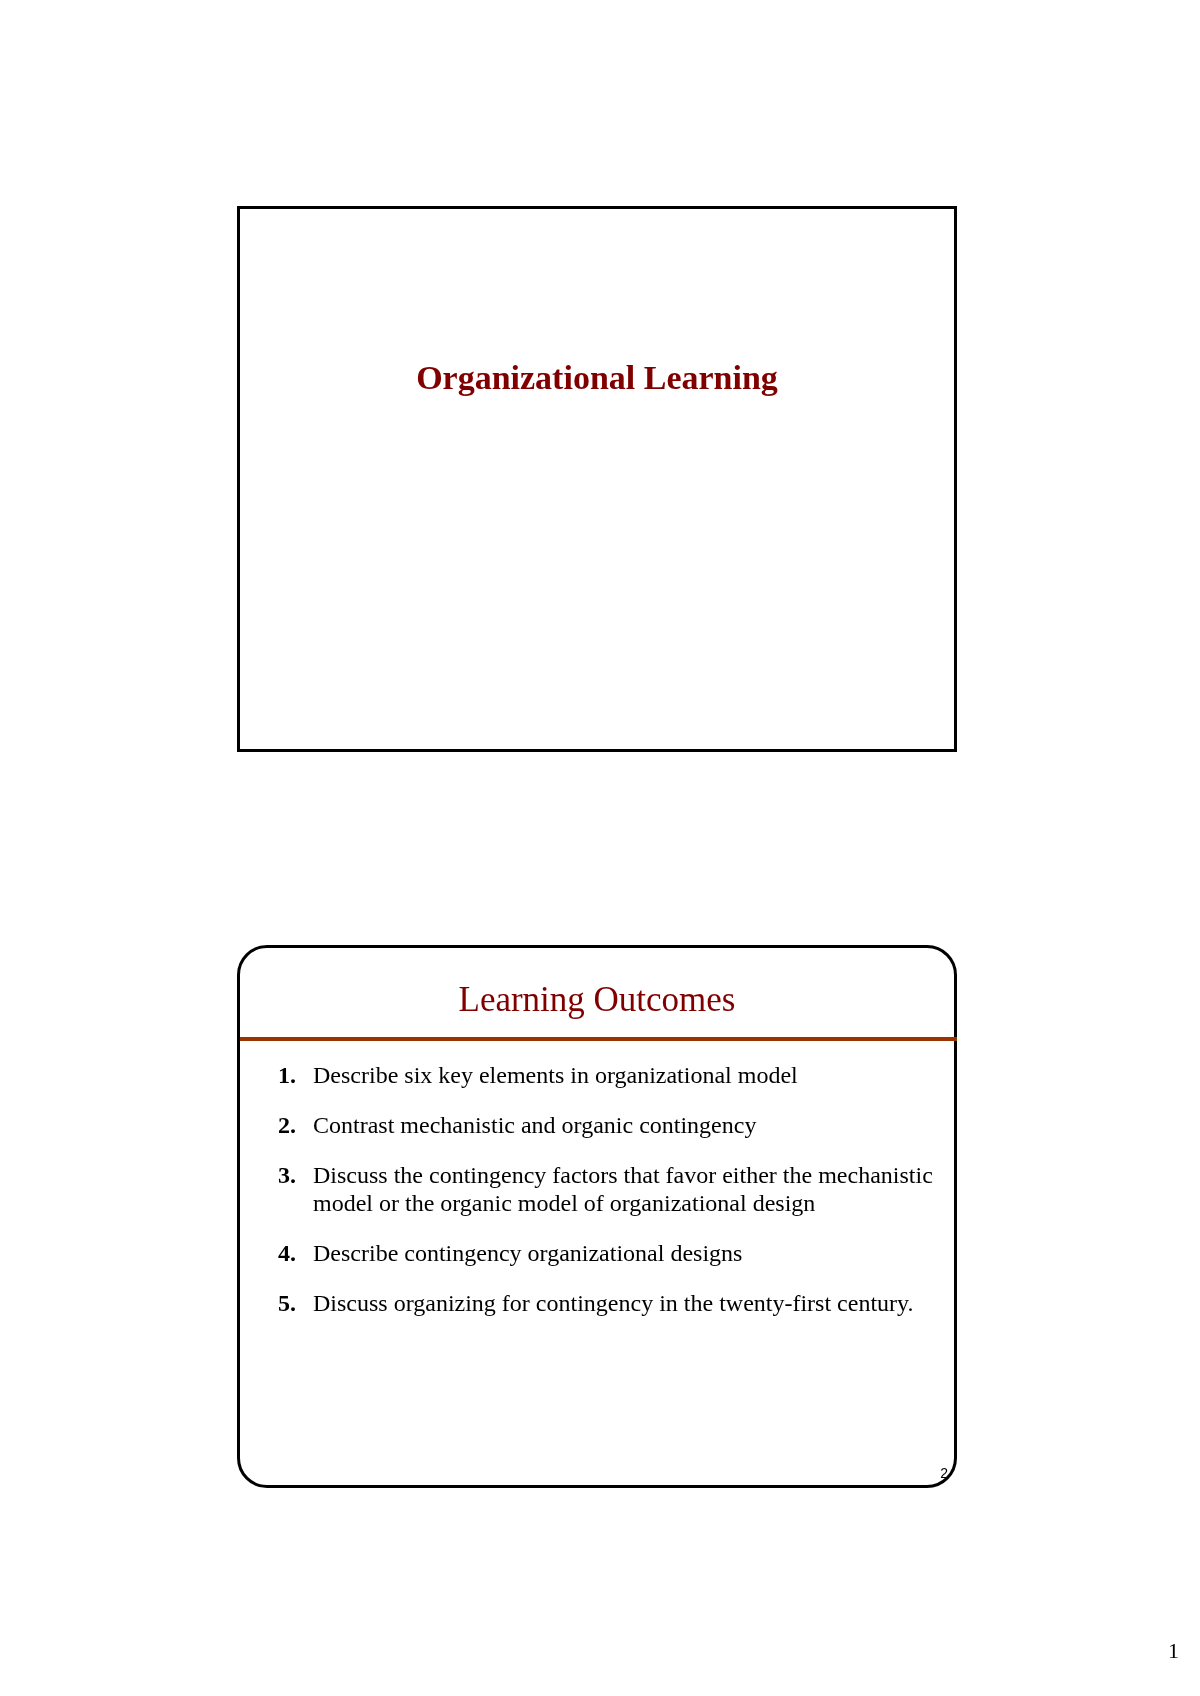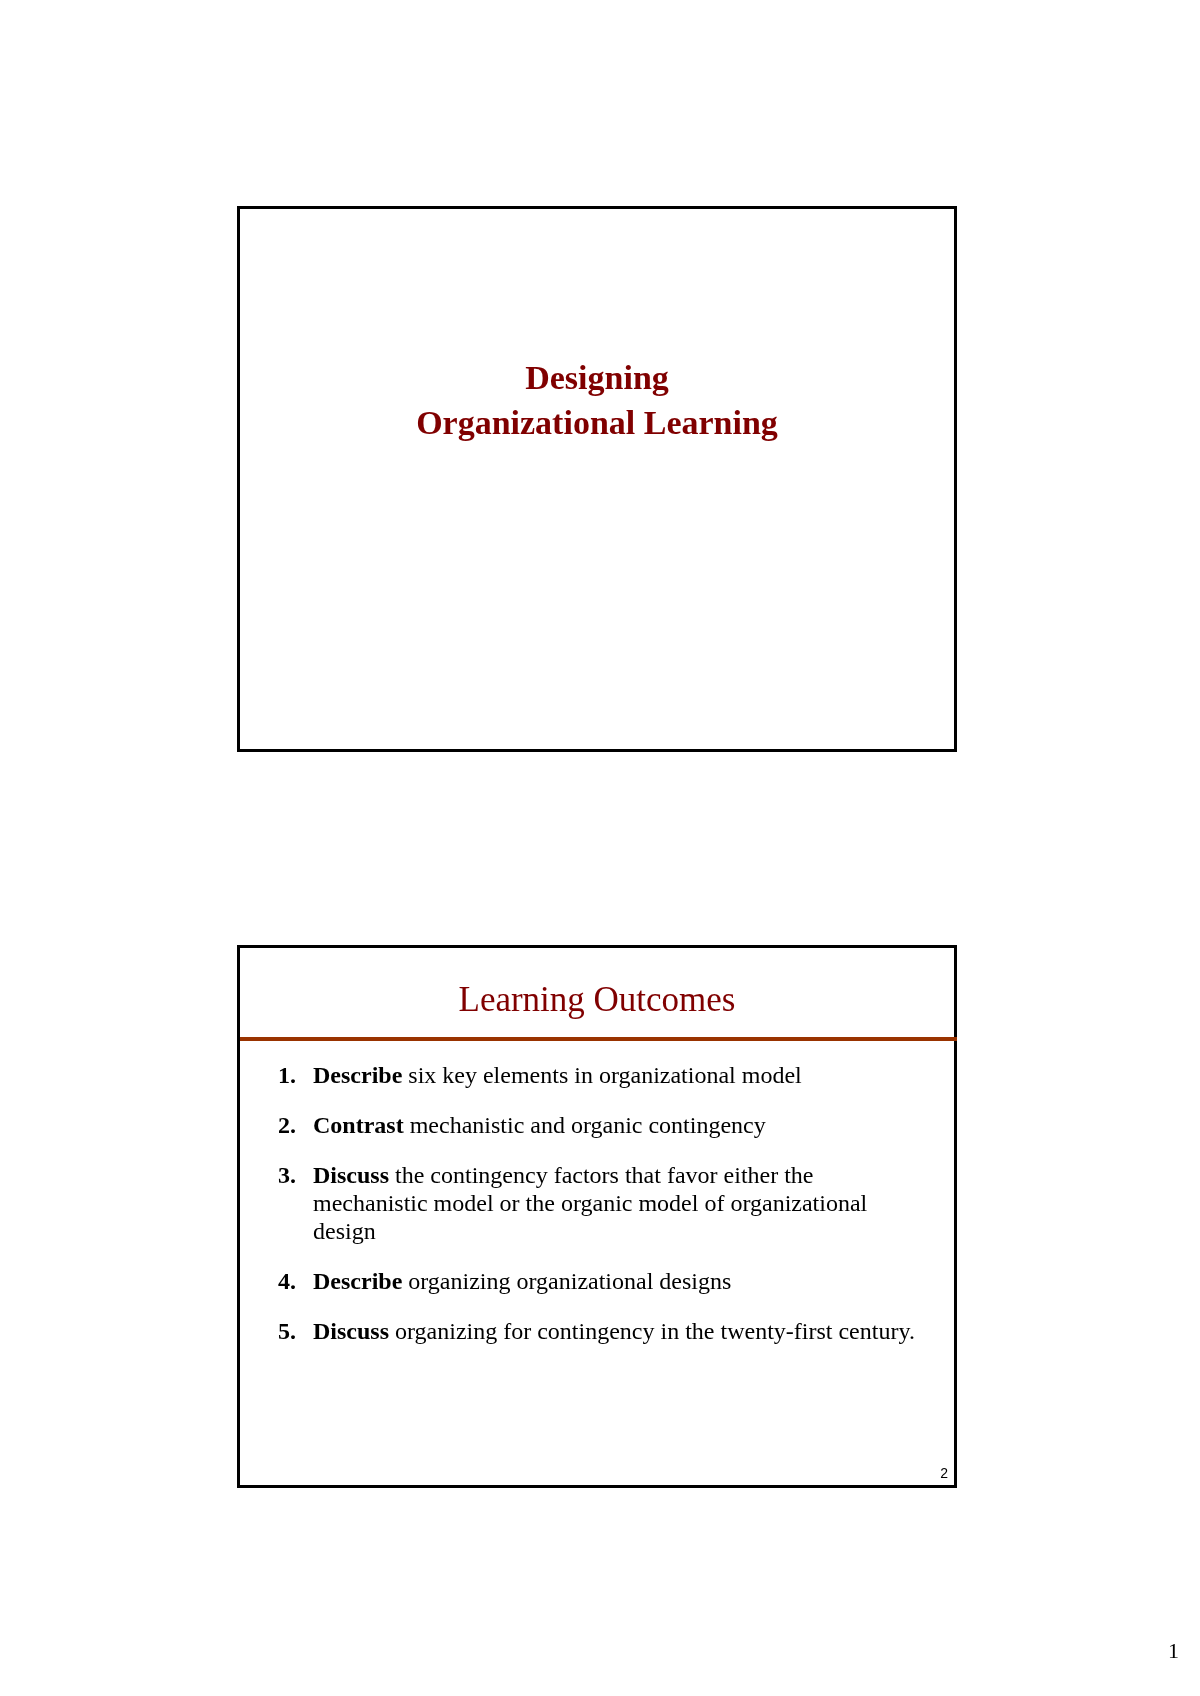--- a/index.html
+++ b/index.html
@@ -1,61 +1,60 @@
 <!DOCTYPE html>
 <html><head>
 <meta charset="utf-8">
 <style>
   html, body { margin: 0; padding: 0; background: #ffffff; }
   body { width: 1200px; height: 1696px; position: relative; overflow: hidden;
          font-family: "Liberation Serif", "DejaVu Serif", serif; color: #000; }
   .slide { position: absolute; left: 237px; width: 720px; box-sizing: border-box;
            border: 3px solid #000; background: #fff; }
   #slide1 { top: 206px; height: 546px; }
-  #slide2 { top: 945px; height: 543px; }
+  #slide2 { top: 945px; height: 543px; border-radius: 30px; }
   .title1 { position: absolute; left: 0; right: 0; top: 146px; text-align: center;
             color: #800000; font-weight: bold; font-size: 34px; line-height: 45px; }
   .title2 { position: absolute; left: 0; right: 0; top: 30px; text-align: center;
             color: #800000; font-size: 35px; line-height: 44px; }
   .rule { position: absolute; left: 0; right: -3px; top: 89px; height: 4px;
           background: #993300; }
   .outcomes { position: absolute; left: 38px; right: 20px; top: 113px; margin: 0; padding: 0;
               list-style: none; font-size: 24px; line-height: 28px; }
   .outcomes li { position: relative; padding-left: 35px; margin-bottom: 22px; }
   .outcomes .num { position: absolute; left: 0; top: 0; font-weight: bold; }
-  .outcomes .verb { font-weight: bold; }
+  .outcomes .verb { font-weight: normal; }
   .slide-num { position: absolute; right: 6px; bottom: 4px;
                font-family: "Liberation Sans", "DejaVu Sans", sans-serif; font-size: 14px; }
   .page-num { position: absolute; left: 1168px; top: 1638px; font-size: 22px; }
 </style>
 </head>
 <body>
 
 <div class="slide" id="slide1">
   <div class="title1">
-    <div>Designing</div>
     <div>Organizational Learning</div>
   </div>
 </div>
 
 <div class="slide" id="slide2">
   <div class="title2">Learning Outcomes</div>
   <div class="rule"></div>
   <ol class="outcomes">
     <li>
       <span class="num">1.</span><span class="verb">Describe</span><span> six key elements in organizational model</span>
     </li>
     <li>
       <span class="num">2.</span><span class="verb">Contrast</span><span> mechanistic and organic contingency</span>
     </li>
     <li>
       <span class="num">3.</span><span class="verb">Discuss</span><span> the contingency factors that favor either the mechanistic model or the organic model of organizational design</span>
     </li>
     <li>
-      <span class="num">4.</span><span class="verb">Describe</span><span> organizing organizational designs</span>
+      <span class="num">4.</span><span class="verb">Describe</span><span> contingency organizational designs</span>
     </li>
     <li>
       <span class="num">5.</span><span class="verb">Discuss</span><span> organizing for contingency in the twenty-first century.</span>
     </li>
   </ol>
   <div class="slide-num">2</div>
 </div>
 
 <div class="page-num">1</div>
 

